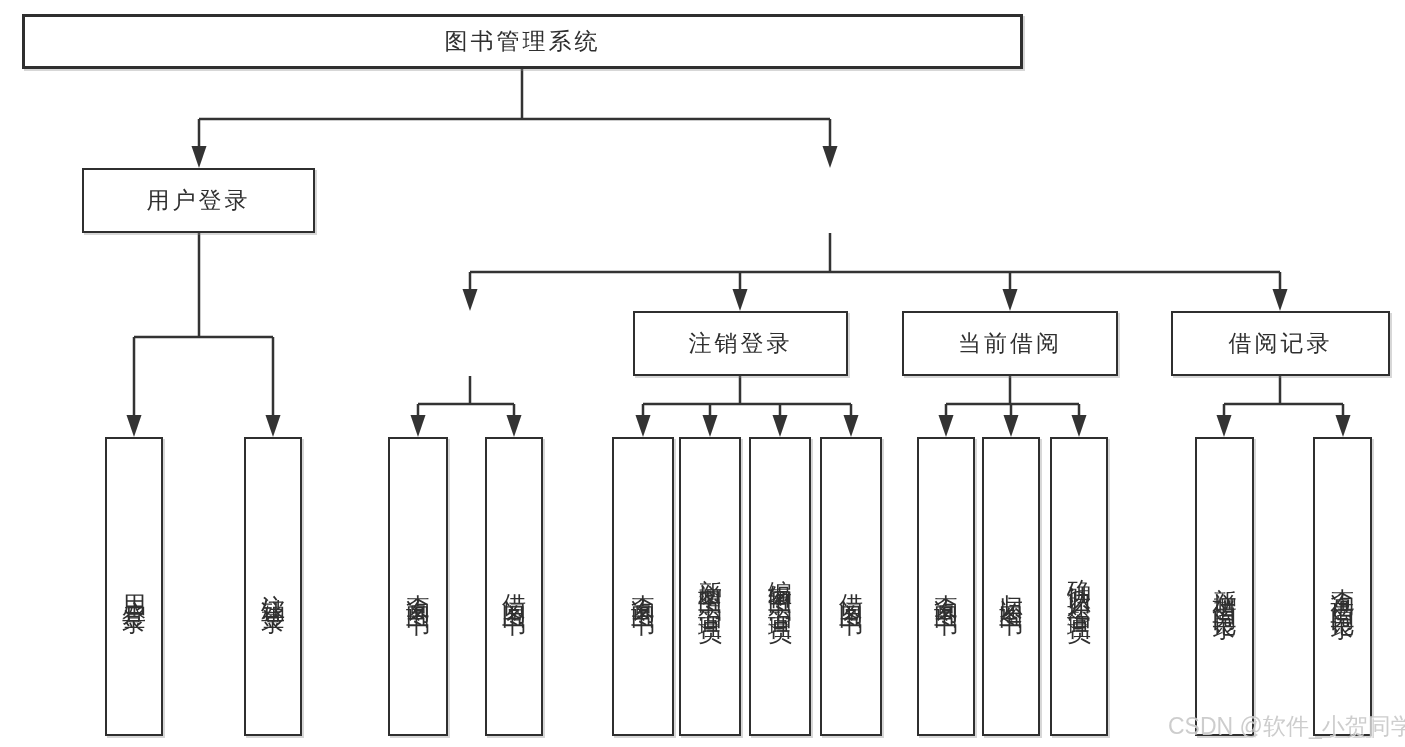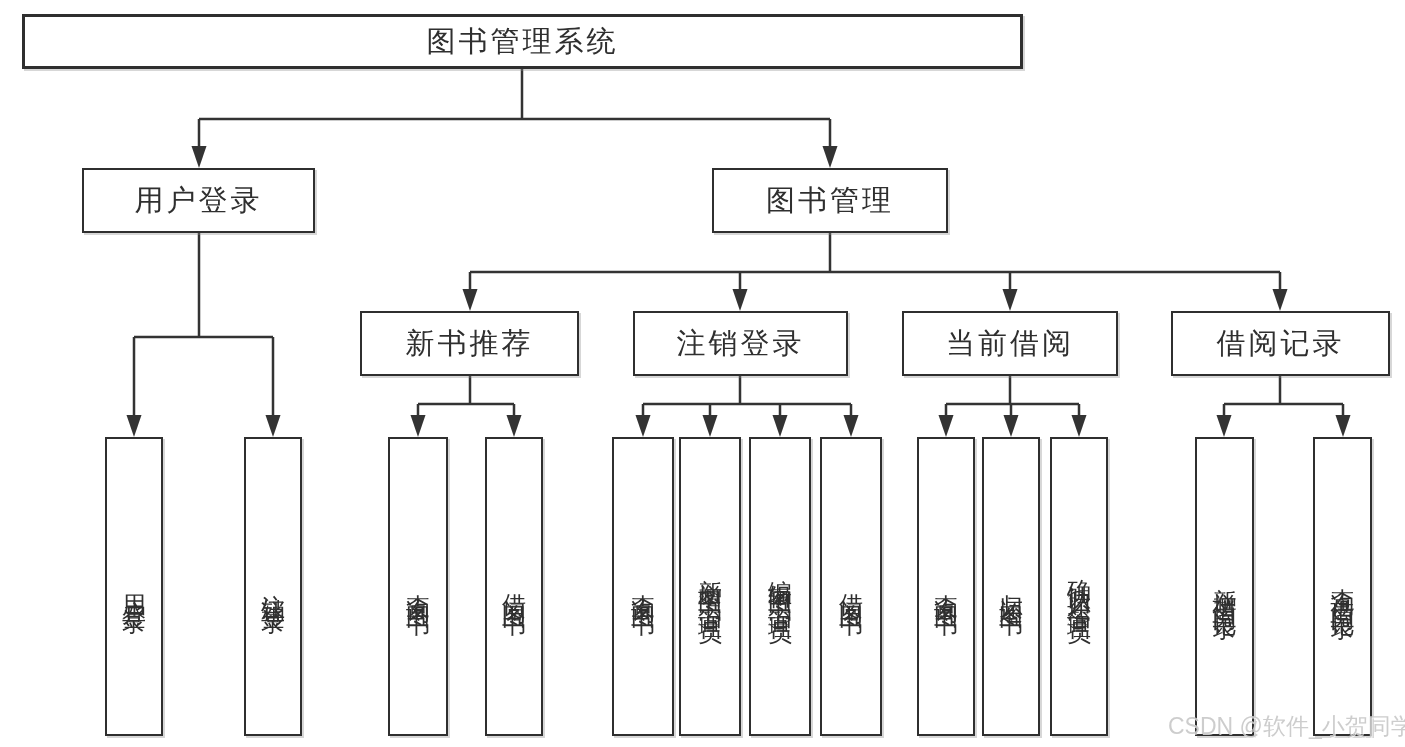--- a/index.html
+++ b/index.html
@@ -10,21 +10,21 @@
   .connectors path.cline { stroke:var(--line,#333333); stroke-width:2.5; fill:none; }
   .connectors path.arrow { fill:var(--line,#333333); stroke:none; }
   .box {
     position:absolute; z-index:2;
     background:var(--box_bg,#ffffff);
     border:2px solid var(--box_border,#2f2f2f);
     display:flex; align-items:center; justify-content:center;
     box-shadow:2px 2px 0 rgba(140,140,140,0.35);
   }
   .root { border-width:3px; }
-  .hlabel { font-size:29px; letter-spacing:3px; white-space:nowrap; }
+  .hlabel { font-size:23px; letter-spacing:3px; white-space:nowrap; }
   .leaf .vlabel {
     writing-mode:vertical-rl; text-orientation:mixed;
     font-size:24px; letter-spacing:6px; line-height:1;
   }
   .watermark {
     position:absolute; left:1168px; top:711px; z-index:5;
     font-size:23px; color:var(--watermark,#c9c9c9); opacity:0.92;
     white-space:nowrap; text-shadow:1px 1px 0 rgba(255,255,255,0.8);
   }
 </style>
@@ -83,27 +83,21 @@
     </g>
   </svg>
 
   <div class="box root" style="left:22px;top:14px;width:1001px;height:55px">
     <span class="hlabel">图书管理系统</span>
   </div>
 
   <div class="box" style="left:82px;top:168px;width:233px;height:65px">
     <span class="hlabel">用户登录</span>
   </div>
-  <div class="box" style="left:712px;top:168px;width:236px;height:65px">
-    <span class="hlabel">图书管理</span>
-  </div>
 
-  <div class="box" style="left:360px;top:311px;width:219px;height:65px">
-    <span class="hlabel">新书推荐</span>
-  </div>
   <div class="box" style="left:633px;top:311px;width:215px;height:65px">
     <span class="hlabel">注销登录</span>
   </div>
   <div class="box" style="left:1171px;top:311px;width:219px;height:65px">
     <span class="hlabel">借阅记录</span>
   </div>
   <div class="box" style="left:902px;top:311px;width:216px;height:65px">
     <span class="hlabel">当前借阅</span>
   </div>
 

